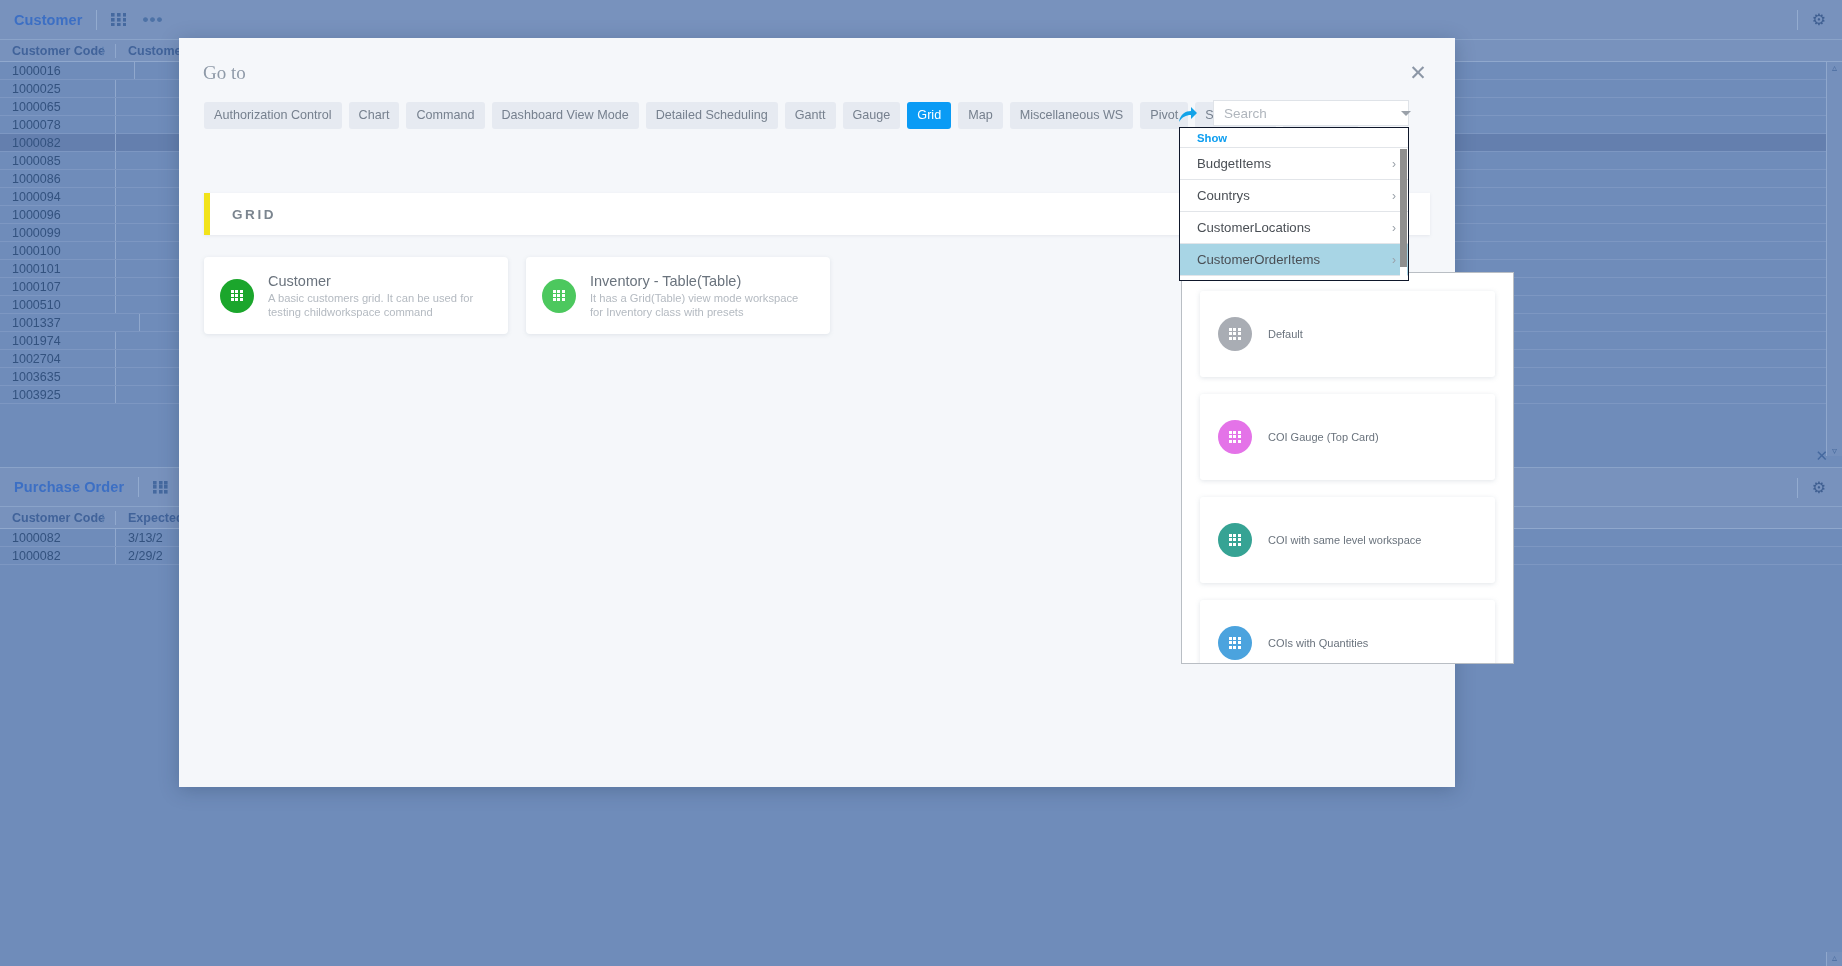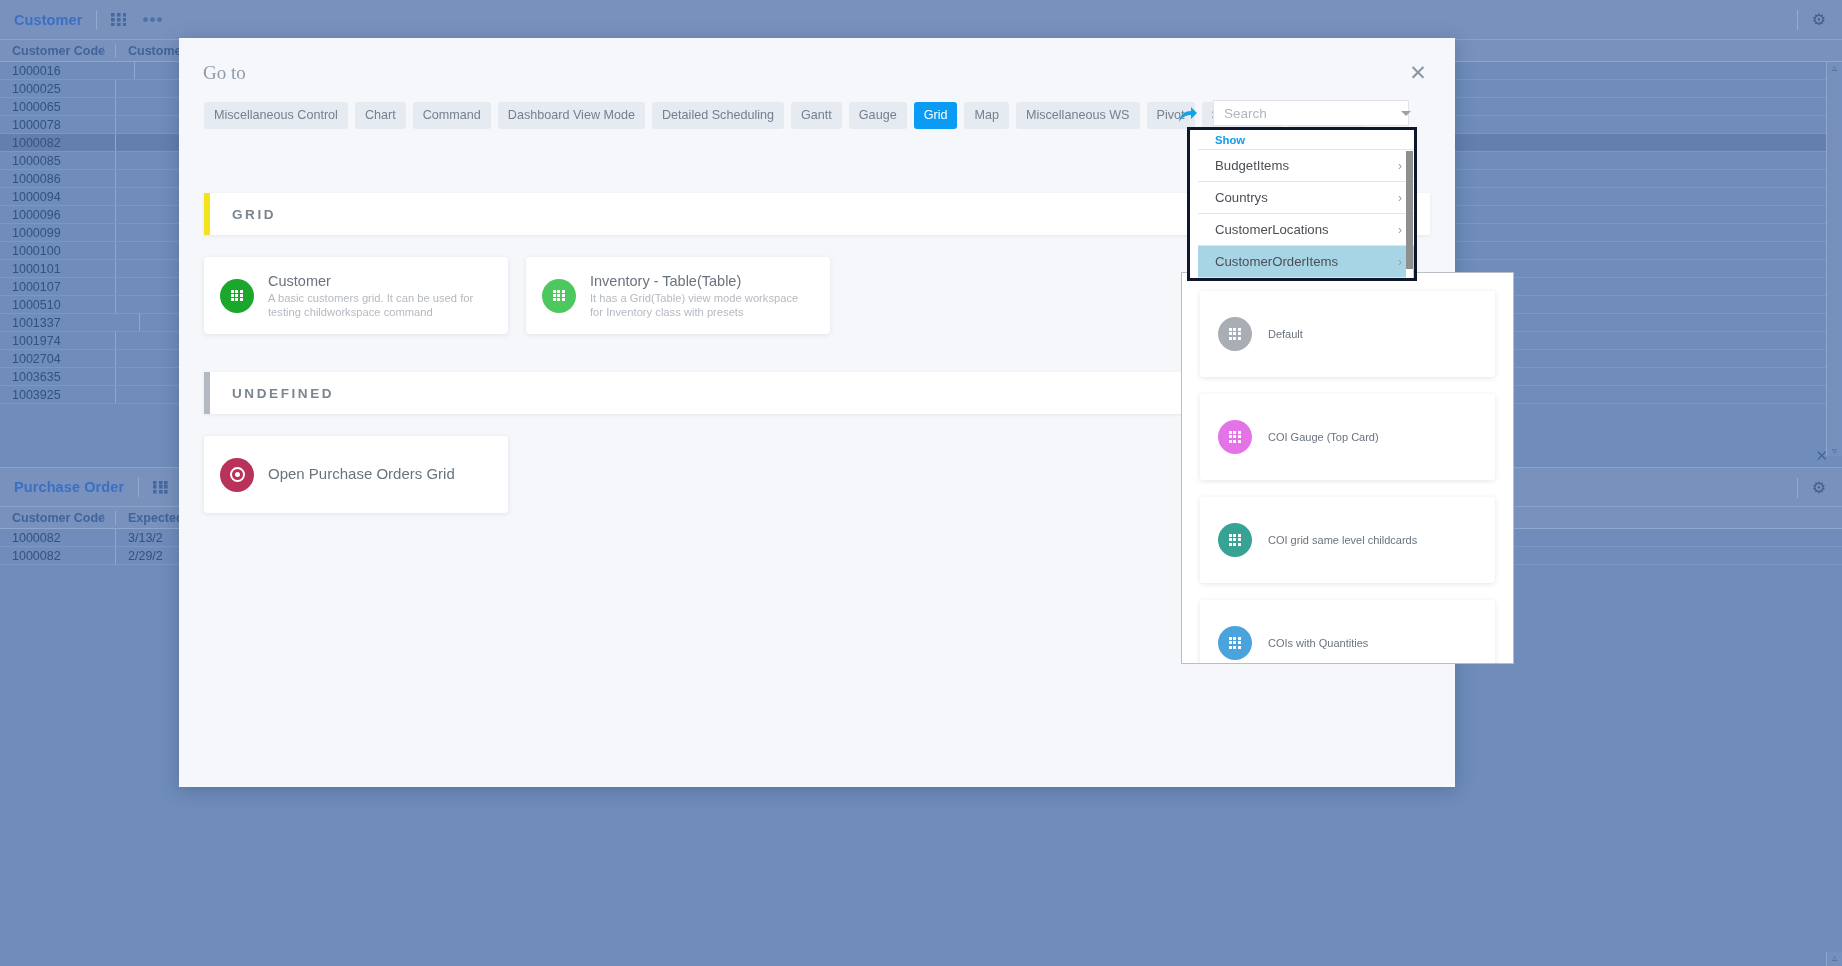--- a/index.html
+++ b/index.html
@@ -197,25 +197,24 @@
     font-size: 13.5px; color: #555; background: transparent;
     font-family: "Liberation Sans", sans-serif;
   }
   .search-box input::placeholder { color: #b0b6bd; }
   .caret-down {
     width: 0; height: 0;
     border-left: 5px solid transparent; border-right: 5px solid transparent;
     border-top: 5px solid #9aa1a9;
   }
   .dd-panel {
-    position: absolute; left: 9px; top: 27px;
+    position: absolute; left: 1px; top: 27px;
     width: 230px; height: 154px;
-    background: #ffffff; border: 3px solid #0f172a;
+    background: #ffffff; border: 1px solid #0f172a;
     overflow: hidden;
-    padding-left: 8px;
   }
   .dd-show {
     height: 20px; display: flex; align-items: center;
     padding-left: 17px; font-size: 11.3px; font-weight: bold;
     color: #0d9ef0; border-bottom: 1px solid #e2e5e9;
   }
   .dd-item {
     height: 32px; display: flex; align-items: center;
     padding: 0 12px 0 17px; justify-content: space-between;
     font-size: 13.2px; color: #4a4f55;
@@ -588,21 +587,21 @@
   <div class="scroll-rail" style="right:0; top:952px; height:14px;">
     <span>▵</span>
   </div>
 </div>
 
 <div id="goto-dialog">
   <div class="dlg-title">Go to</div>
   <div class="dlg-close">✕</div>
 
   <div class="tag-row" id="tag-row">
-      <div class="tag">Miscellaneous Control</div>
+      <div class="tag">Authorization Control</div>
       <div class="tag">Chart</div>
       <div class="tag">Command</div>
       <div class="tag">Dashboard View Mode</div>
       <div class="tag">Detailed Scheduling</div>
       <div class="tag">Gantt</div>
       <div class="tag">Gauge</div>
       <div class="tag active">Grid</div>
       <div class="tag">Map</div>
       <div class="tag">Miscellaneous WS</div>
       <div class="tag">Pivot</div>
@@ -629,35 +628,20 @@
             <span class="ic-grid"></span>
           </span>
           <span class="card-text">
             <span class="card-title">Inventory - Table(Table)</span>
             <span class="card-desc">It has a Grid(Table) view mode workspace for Inventory class with presets</span>
           </span>
         </div>
       </div>
   </div>
 
-  <div class="section" style="top:334px">
-    <div class="section-hdr undefined-hdr">
-      <span>UNDEFINED</span>
-    </div>
-    <div class="card-row" id="undefined-cards">
-        <div class="card">
-          <span class="card-icon" style="background:#b9325a">
-            <span class="ic-target"></span>
-          </span>
-          <span class="card-text">
-            <span class="card-title solo">Open Purchase Orders Grid</span>
-          </span>
-        </div>
-      </div>
-  </div>
 </div>
 
 <div id="search-cluster">
   <span class="share-arrow">
     <svg width="20" height="18" viewBox="0 0 20 18">
       <path d="M1 16 C2 8, 8 5, 13 5 L13 1 L19 7 L13 13 L13 9 C8 9, 4 11, 1 16 Z" fill="#13a3e8"></path>
     </svg>
   </span>
   <div class="search-box">
     <input type="text" placeholder="Search" style="">
@@ -700,21 +684,21 @@
       <div class="preset-card">
         <span class="preset-icon" style="background:#e473e8">
           <span class="ic-grid"></span>
         </span>
         <span class="preset-label">COI Gauge (Top Card)</span>
       </div>
       <div class="preset-card">
         <span class="preset-icon" style="background:#36a394">
           <span class="ic-grid"></span>
         </span>
-        <span class="preset-label">COI grid same level childcards</span>
+        <span class="preset-label">COI with same level workspace</span>
       </div>
       <div class="preset-card">
         <span class="preset-icon" style="background:#4ba3de">
           <span class="ic-grid"></span>
         </span>
         <span class="preset-label">COIs with Quantities</span>
       </div>
     </div>
 </div>
 

